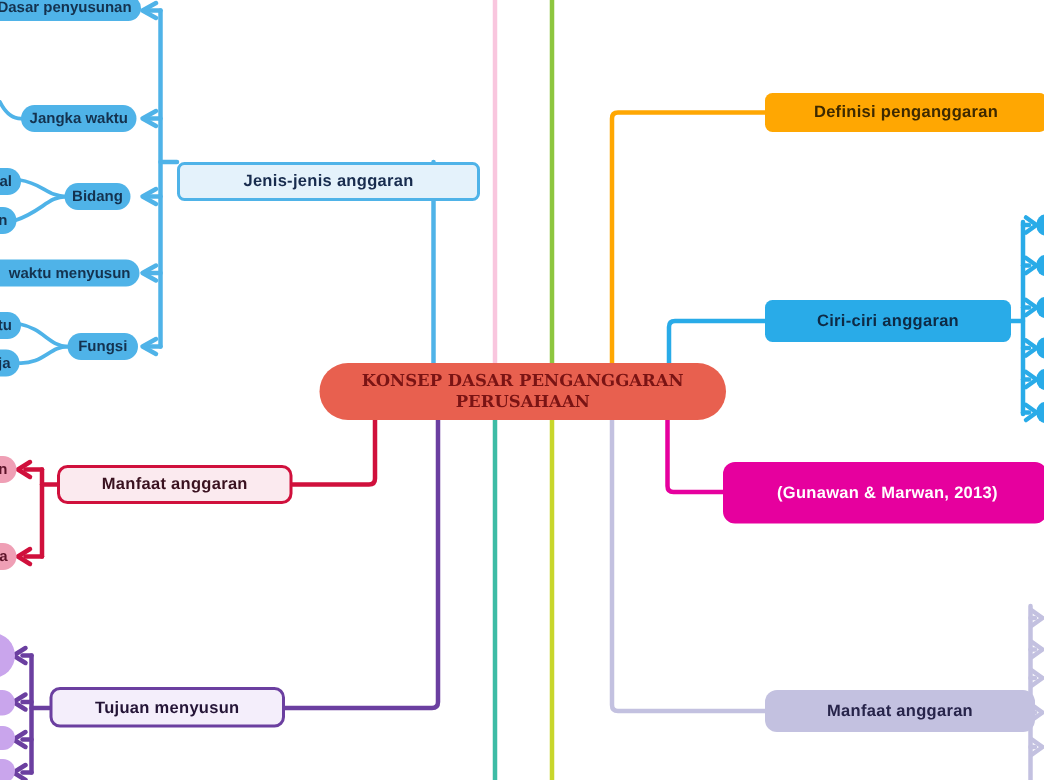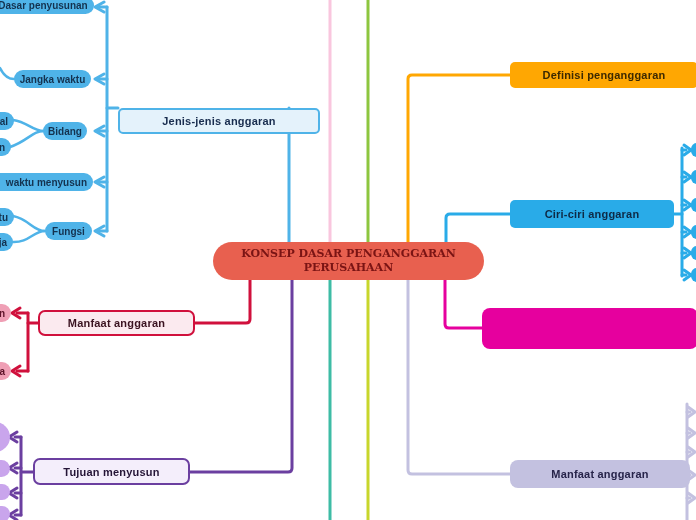--- a/index.html
+++ b/index.html
@@ -151,20 +151,21 @@
   <div class="node jenis lbl">
     <span>Jenis-jenis anggaran</span>
   </div>
   <div class="node definisi lbl">
     <span>Definisi penganggaran</span>
   </div>
   <div class="node ciri lbl">
     <span>Ciri-ciri anggaran</span>
   </div>
   <div class="node syarat lbl">
+    <span>(Gunawan &amp; Marwan, 2013)</span>
   </div>
   <div class="node manfaat lbl">
     <span>Manfaat anggaran</span>
   </div>
   <div class="node fungsiA lbl">
     <span>Manfaat anggaran</span>
   </div>
   <div class="node tujuan lbl">
     <span>Tujuan menyusun</span>
   </div>

